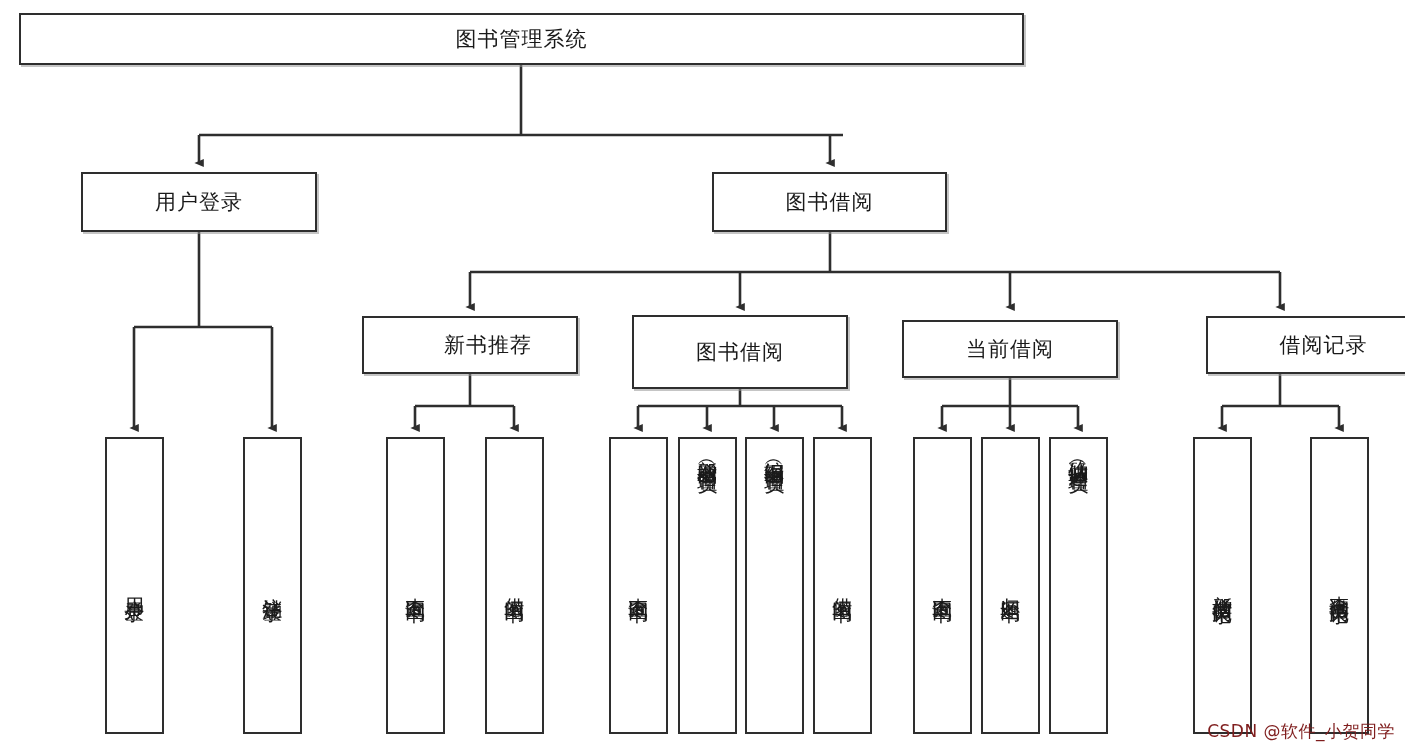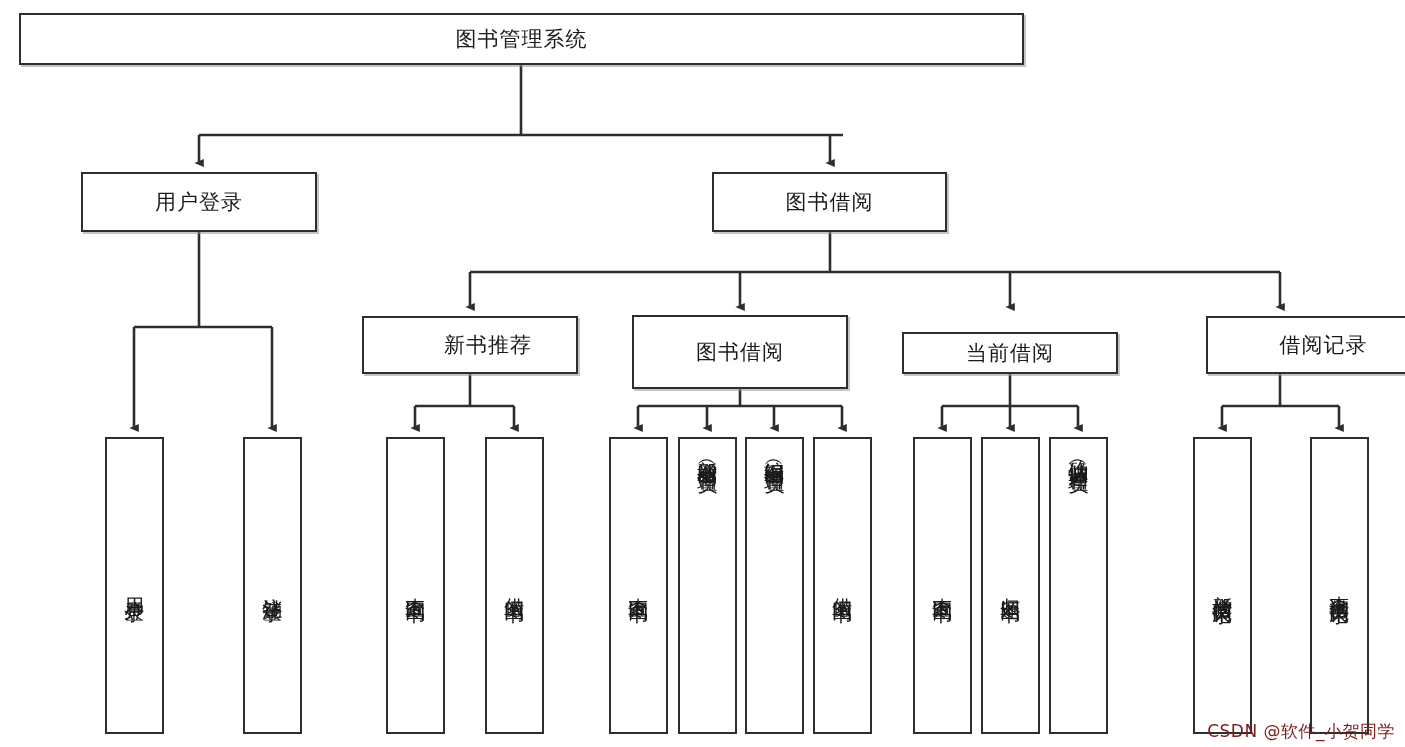--- a/index.html
+++ b/index.html
@@ -163,21 +163,21 @@
   </div>
 
   <div class="node-box shadowed" style="left:362px; top:316px; width:216px; height:58px;padding-left:36px;">
     <span class="node-label">新书推荐</span>
   </div>
 
   <div class="node-box shadowed" style="left:632px; top:315px; width:216px; height:74px;">
     <span class="node-label">图书借阅</span>
   </div>
 
-  <div class="node-box shadowed" style="left:902px; top:332px; width:216px; height:42px;">
+  <div class="node-box shadowed" style="left:902px; top:320px; width:216px; height:58px;">
     <span class="node-label">当前借阅</span>
   </div>
 
   <div class="node-box shadowed" style="left:1206px; top:316px; width:235px; height:58px;">
     <span class="node-label">借阅记录</span>
   </div>
 
   <div class="leaf-box centered" style="left:105px; top:437px; width:59px; height:297px;">
     <span class="leaf-label">用户登录</span>
   </div>

